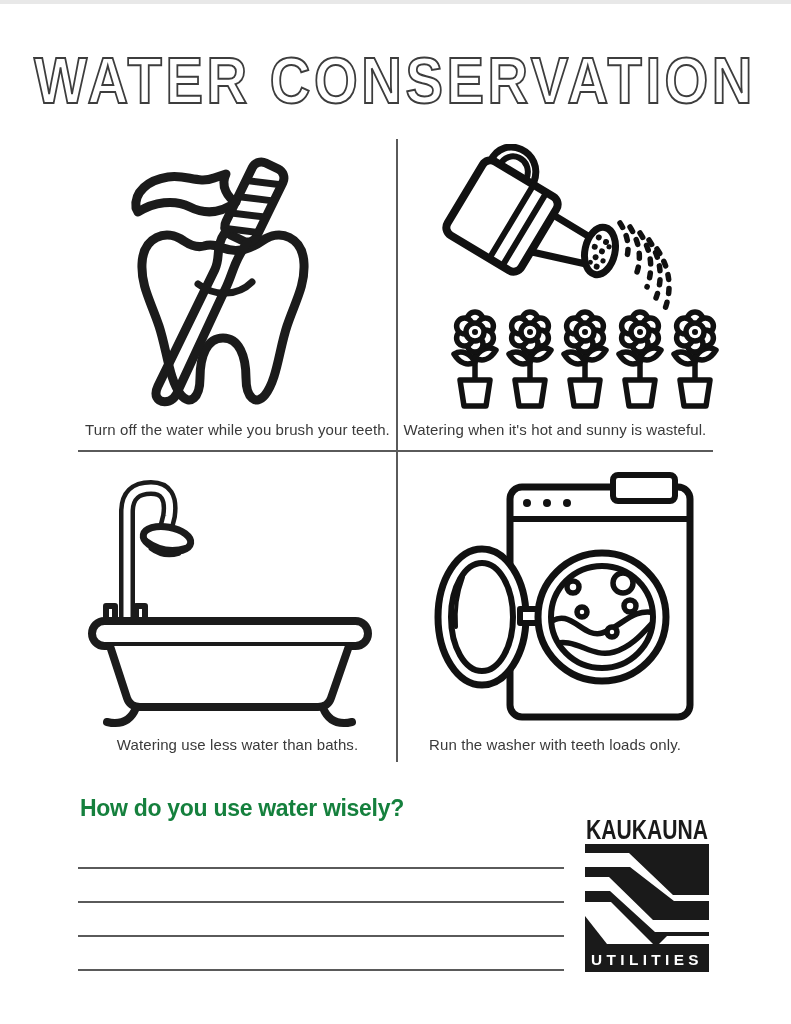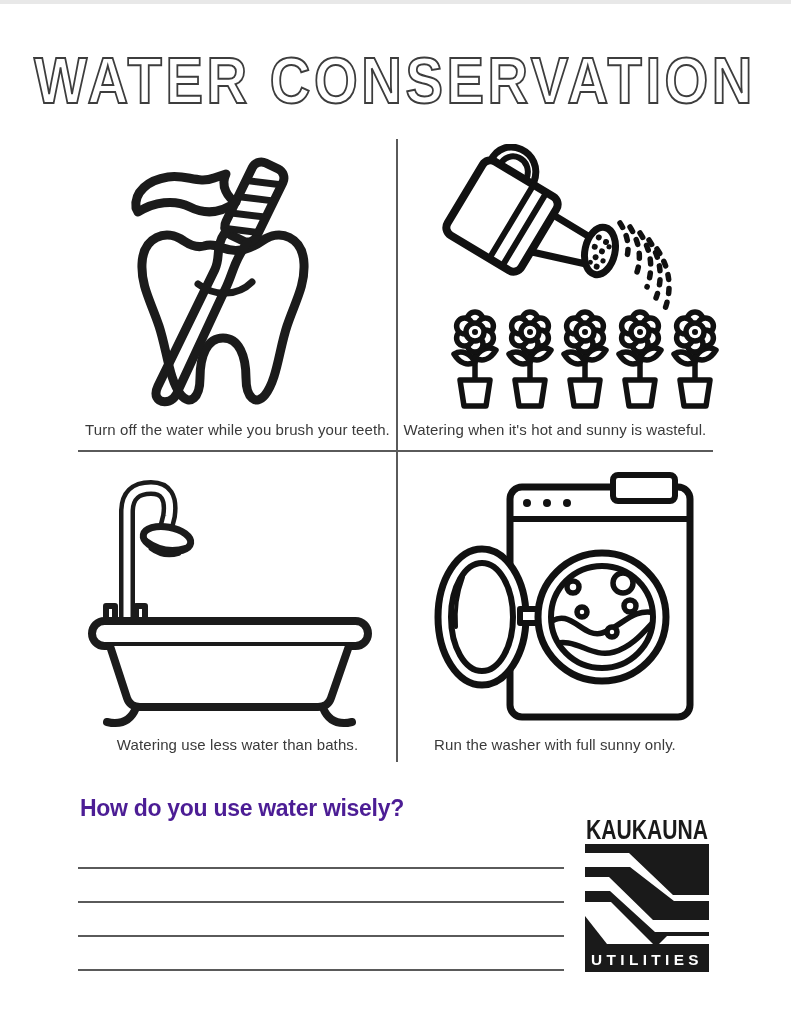--- a/index.html
+++ b/index.html
@@ -2,21 +2,21 @@
 <html><head>
 <meta charset="utf-8">
 <style>
   html,body{margin:0;padding:0;background:#e8e8e8;}
   #page{position:relative;width:791px;height:1024px;background:#ffffff;margin:4px auto;
         font-family:"Liberation Sans", sans-serif;overflow:hidden;}
   .abs{position:absolute;}
   .caption{font-size:15px;color:#3a3a3a;text-align:center;letter-spacing:0.1px;}
   .divider{background:#5a5a5a;}
   .wline{position:absolute;left:78px;width:486px;height:2px;background:#5a5a5a;}
-  #question{font-weight:bold;font-size:23px;color:#4c1d95;letter-spacing:-0.3px;}
+  #question{font-weight:bold;font-size:23px;color:#15803d;letter-spacing:-0.3px;}
   svg{display:block;}
 </style>
 </head>
 <body>
 
 <div id="page">
 
   <svg class="abs" style="left:30px;top:42px;" width="730" height="68" viewBox="0 0 730 68">
     <text x="365" y="57" text-anchor="middle" font-family="Liberation Sans, sans-serif" font-size="64" font-weight="bold" letter-spacing="4" fill="#ffffff" stroke="#3d3d3d" stroke-width="2" textLength="722" lengthAdjust="spacingAndGlyphs">WATER CONSERVATION</text>
   </svg>
@@ -197,21 +197,21 @@
       <circle cx="193" cy="124" r="10" fill="#ffffff"></circle>
       <circle cx="200" cy="147" r="6" fill="#ffffff"></circle>
       <circle cx="152" cy="153" r="5" fill="#ffffff"></circle>
       <circle cx="182" cy="173" r="5" fill="#ffffff"></circle>
     </g>
   </svg>
 
   <div class="abs caption" style="left:78px;top:417px;width:319px;">Turn off the water while you brush your teeth.</div>
   <div class="abs caption" style="left:397px;top:417px;width:316px;">Watering when it's hot and sunny is wasteful.</div>
   <div class="abs caption" style="left:78px;top:732px;width:319px;">Watering use less water than baths.</div>
-  <div class="abs caption" style="left:397px;top:732px;width:316px;">Run the washer with full sunny only.</div>
+  <div class="abs caption" style="left:397px;top:732px;width:316px;">Run the washer with teeth loads only.</div>
 
   <div id="question" class="abs" style="left:80px;top:791px;">How do you use water wisely?</div>
 
   <div class="wline" style="top:863px;"></div>
   <div class="wline" style="top:897px;"></div>
   <div class="wline" style="top:931px;"></div>
   <div class="wline" style="top:965px;"></div>
 
   <svg class="abs" style="left:585px;top:810px;" width="124" height="158" viewBox="0 0 124 158">
     <text x="62" y="25" text-anchor="middle" font-family="Liberation Sans, sans-serif" font-size="28" font-weight="bold" fill="#1a1a1a" textLength="122" lengthAdjust="spacingAndGlyphs">KAUKAUNA</text>

